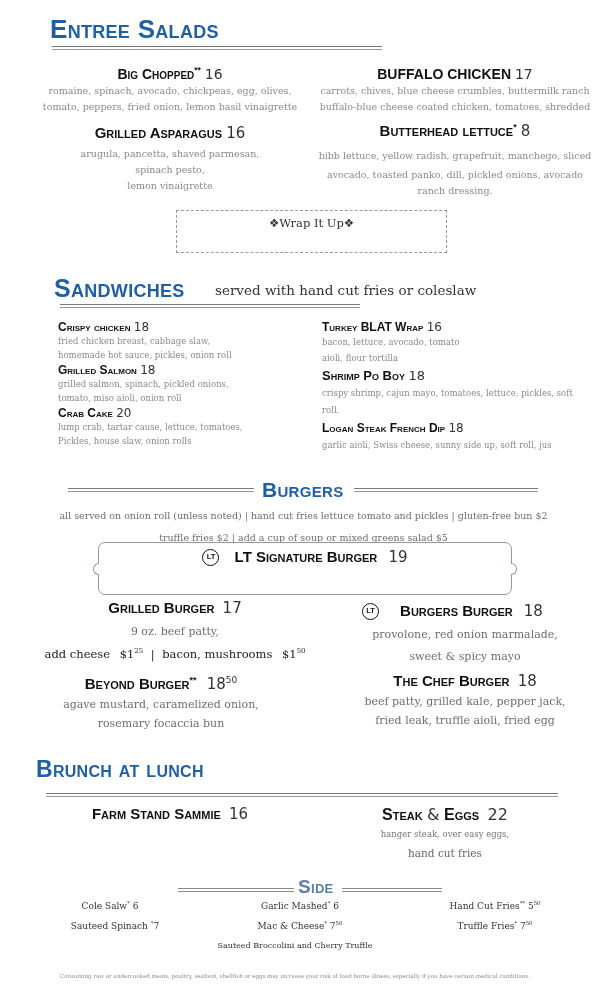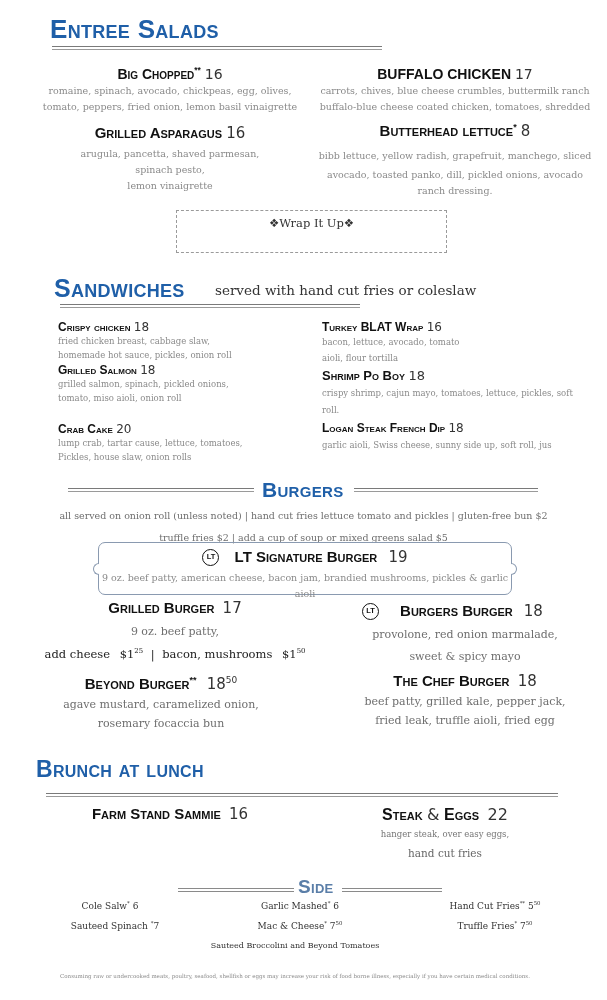--- a/index.html
+++ b/index.html
@@ -165,21 +165,21 @@
     <div style="margin-top:1px;">
       <div class="item-title" style="font-size:12px;">
         <span>Grilled Salmon</span>
         <span class="price">18</span>
       </div>
       <div class="desc" style="font-size:8.5px; line-height:14px;">
         <div>grilled salmon, spinach, pickled onions,</div>
         <div>tomato, miso aioli, onion roll</div>
       </div>
     </div>
-    <div style="margin-top:17px;">
+    <div style="margin-top:1px;">
       <div class="item-title" style="font-size:12px;">
         <span>Crab Cake</span>
         <span class="price">20</span>
       </div>
       <div class="desc" style="font-size:8.5px; line-height:14px;">
         <div>lump crab, tartar cause, lettuce, tomatoes,</div>
         <div>Pickles, house slaw, onion rolls</div>
       </div>
     </div>
   </div>
@@ -228,21 +228,20 @@
   </div>
 
   <div class="abs sig-box" style="left:98px; top:542px; width:414px; height:53px;">
     <span class="brace-l"></span>
     <span class="brace-r"></span>
     <div class="center" style="margin-top:4px;">
       <span class="lt-icon">LT</span>
       <span class="item-title" style="font-size:15px; margin-left:10px;">LT Signature Burger</span>
       <span class="price" style="font-size:15px; margin-left:6px;">19</span>
     </div>
-    <div class="center desc" style="margin-top:4px; font-size:9.5px;">9 oz. beef patty, american cheese, bacon jam, brandied mushrooms, pickles &amp; garlic aioli</div>
   </div>
 
   <div class="abs center" style="left:40px; top:599px; width:270px;">
     <div class="item-title" style="font-size:15px;">
       <span>Grilled Burger</span>
       <span class="price" style="margin-left:4px;">17</span>
     </div>
     <div class="desc-lg" style="margin-top:4px;">9 oz. beef patty,</div>
     <div style="font-family:'DejaVu Serif', serif; font-size:11.5px; color:#222; line-height:22px;">
       <span>add cheese</span>
@@ -337,16 +336,16 @@
   </div>
   <div class="abs side-item center" style="left:240px; top:921px; width:120px;">
     <span>Mac &amp; Cheese</span><sup>*</sup>
     <span>7</span><sup>50</sup>
   </div>
   <div class="abs side-item center" style="left:425px; top:921px; width:140px;">
     <span>Truffle Fries</span><sup>*</sup>
     <span>7</span><sup>50</sup>
   </div>
 
-  <div class="abs side-item center" style="left:180px; top:941px; width:230px; font-size:8px;">Sauteed Broccolini and Beyond Tomatoes</div>
+  <div class="abs side-item center" style="left:180px; top:941px; width:230px; font-size:8px;">Sauteed Broccolini and Cherry Truffle</div>
 </section>
 
 <div class="abs footer-note center" style="left:60px; top:973px; width:470px;">Consuming raw or undercooked meats, poultry, seafood, shellfish or eggs may increase your risk of food borne illness, especially if you have certain medical conditions.</div>
 
 </body></html>

